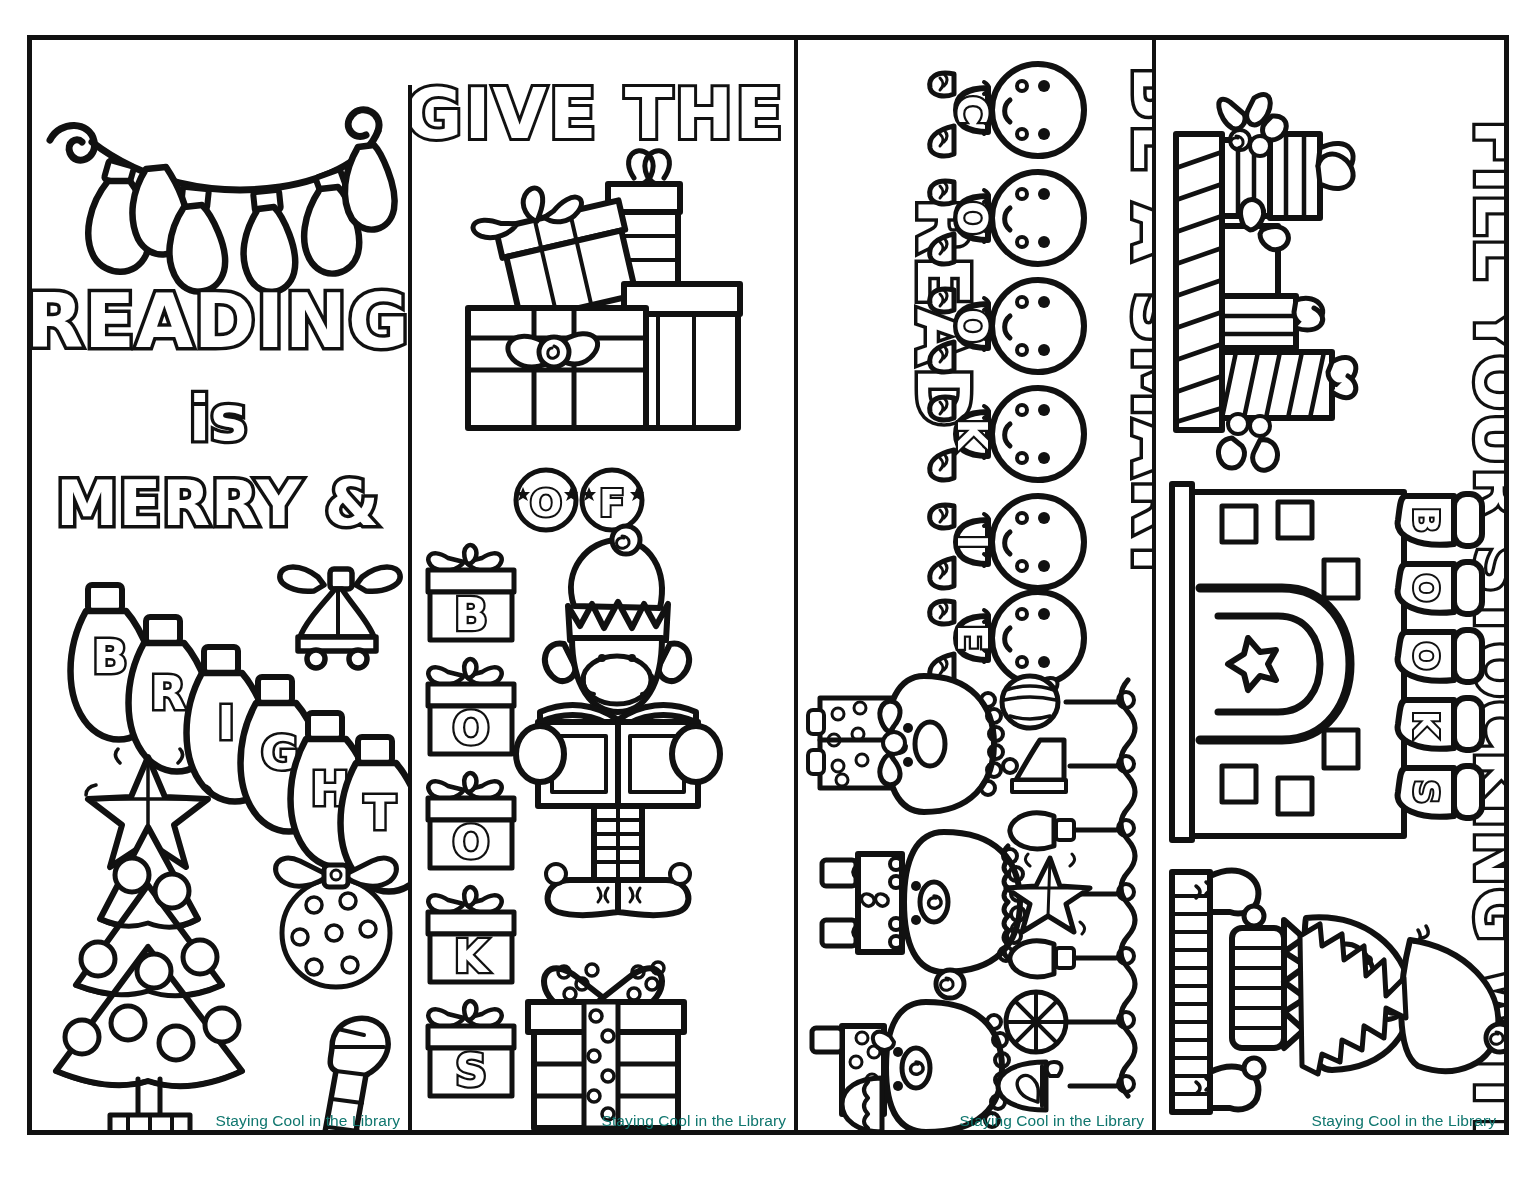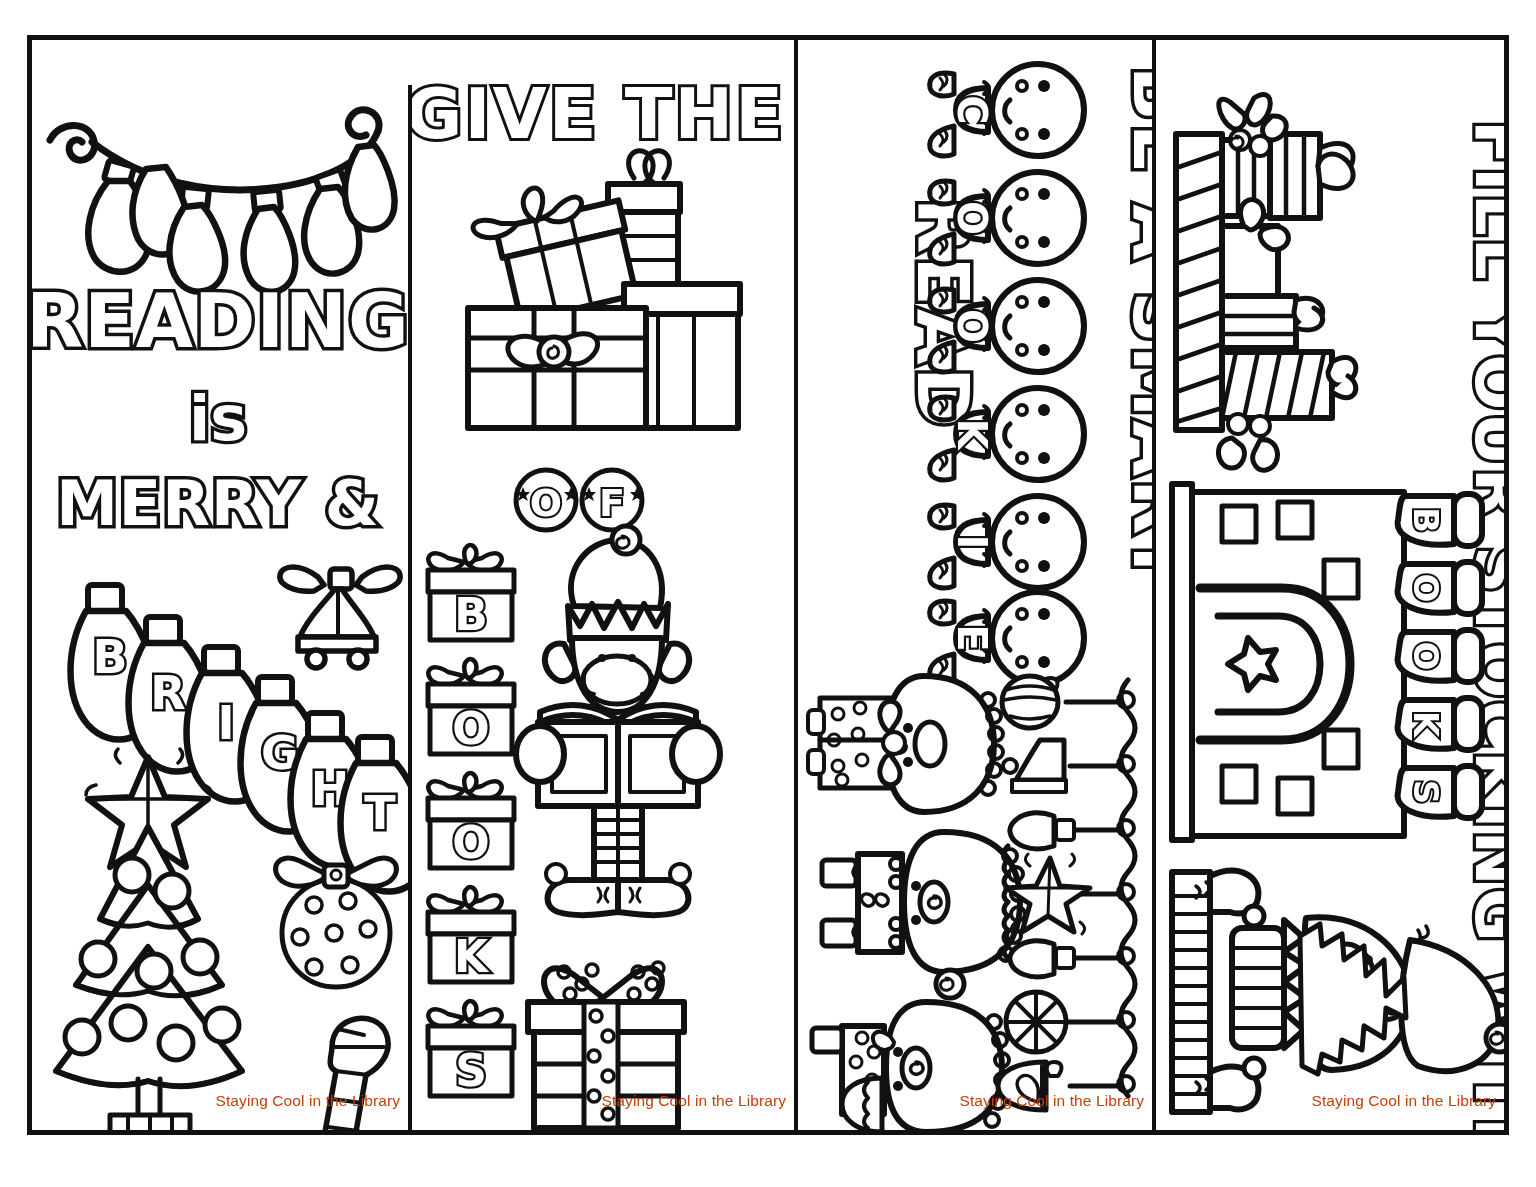--- a/index.html
+++ b/index.html
@@ -27,23 +27,23 @@
     background:#fff;
   }
   .bookmark:last-child{border-right:none;}
   .bm1{width:380px;margin-top:45px;}
   .bm2{width:386px;}
   .bm3{width:358px;}
   .bm4{flex:1;}
 
   .credit{
     position:absolute;
-    right:8px; bottom:20px;
+    right:8px; bottom:0;
     font-size:15.5px;
-    color:#c2410c;
+    color:#0f766e;
     letter-spacing:.1px;
     font-family:"Liberation Sans", sans-serif;
     white-space:nowrap;
   }
 
   svg{display:block;overflow:visible;}
   .ink{fill:none;stroke:#111;stroke-linecap:round;stroke-linejoin:round;}
   .ink-f{fill:#111;stroke:none;}
   .white{fill:#fff;stroke:#111;stroke-linejoin:round;stroke-linecap:round;}
 

